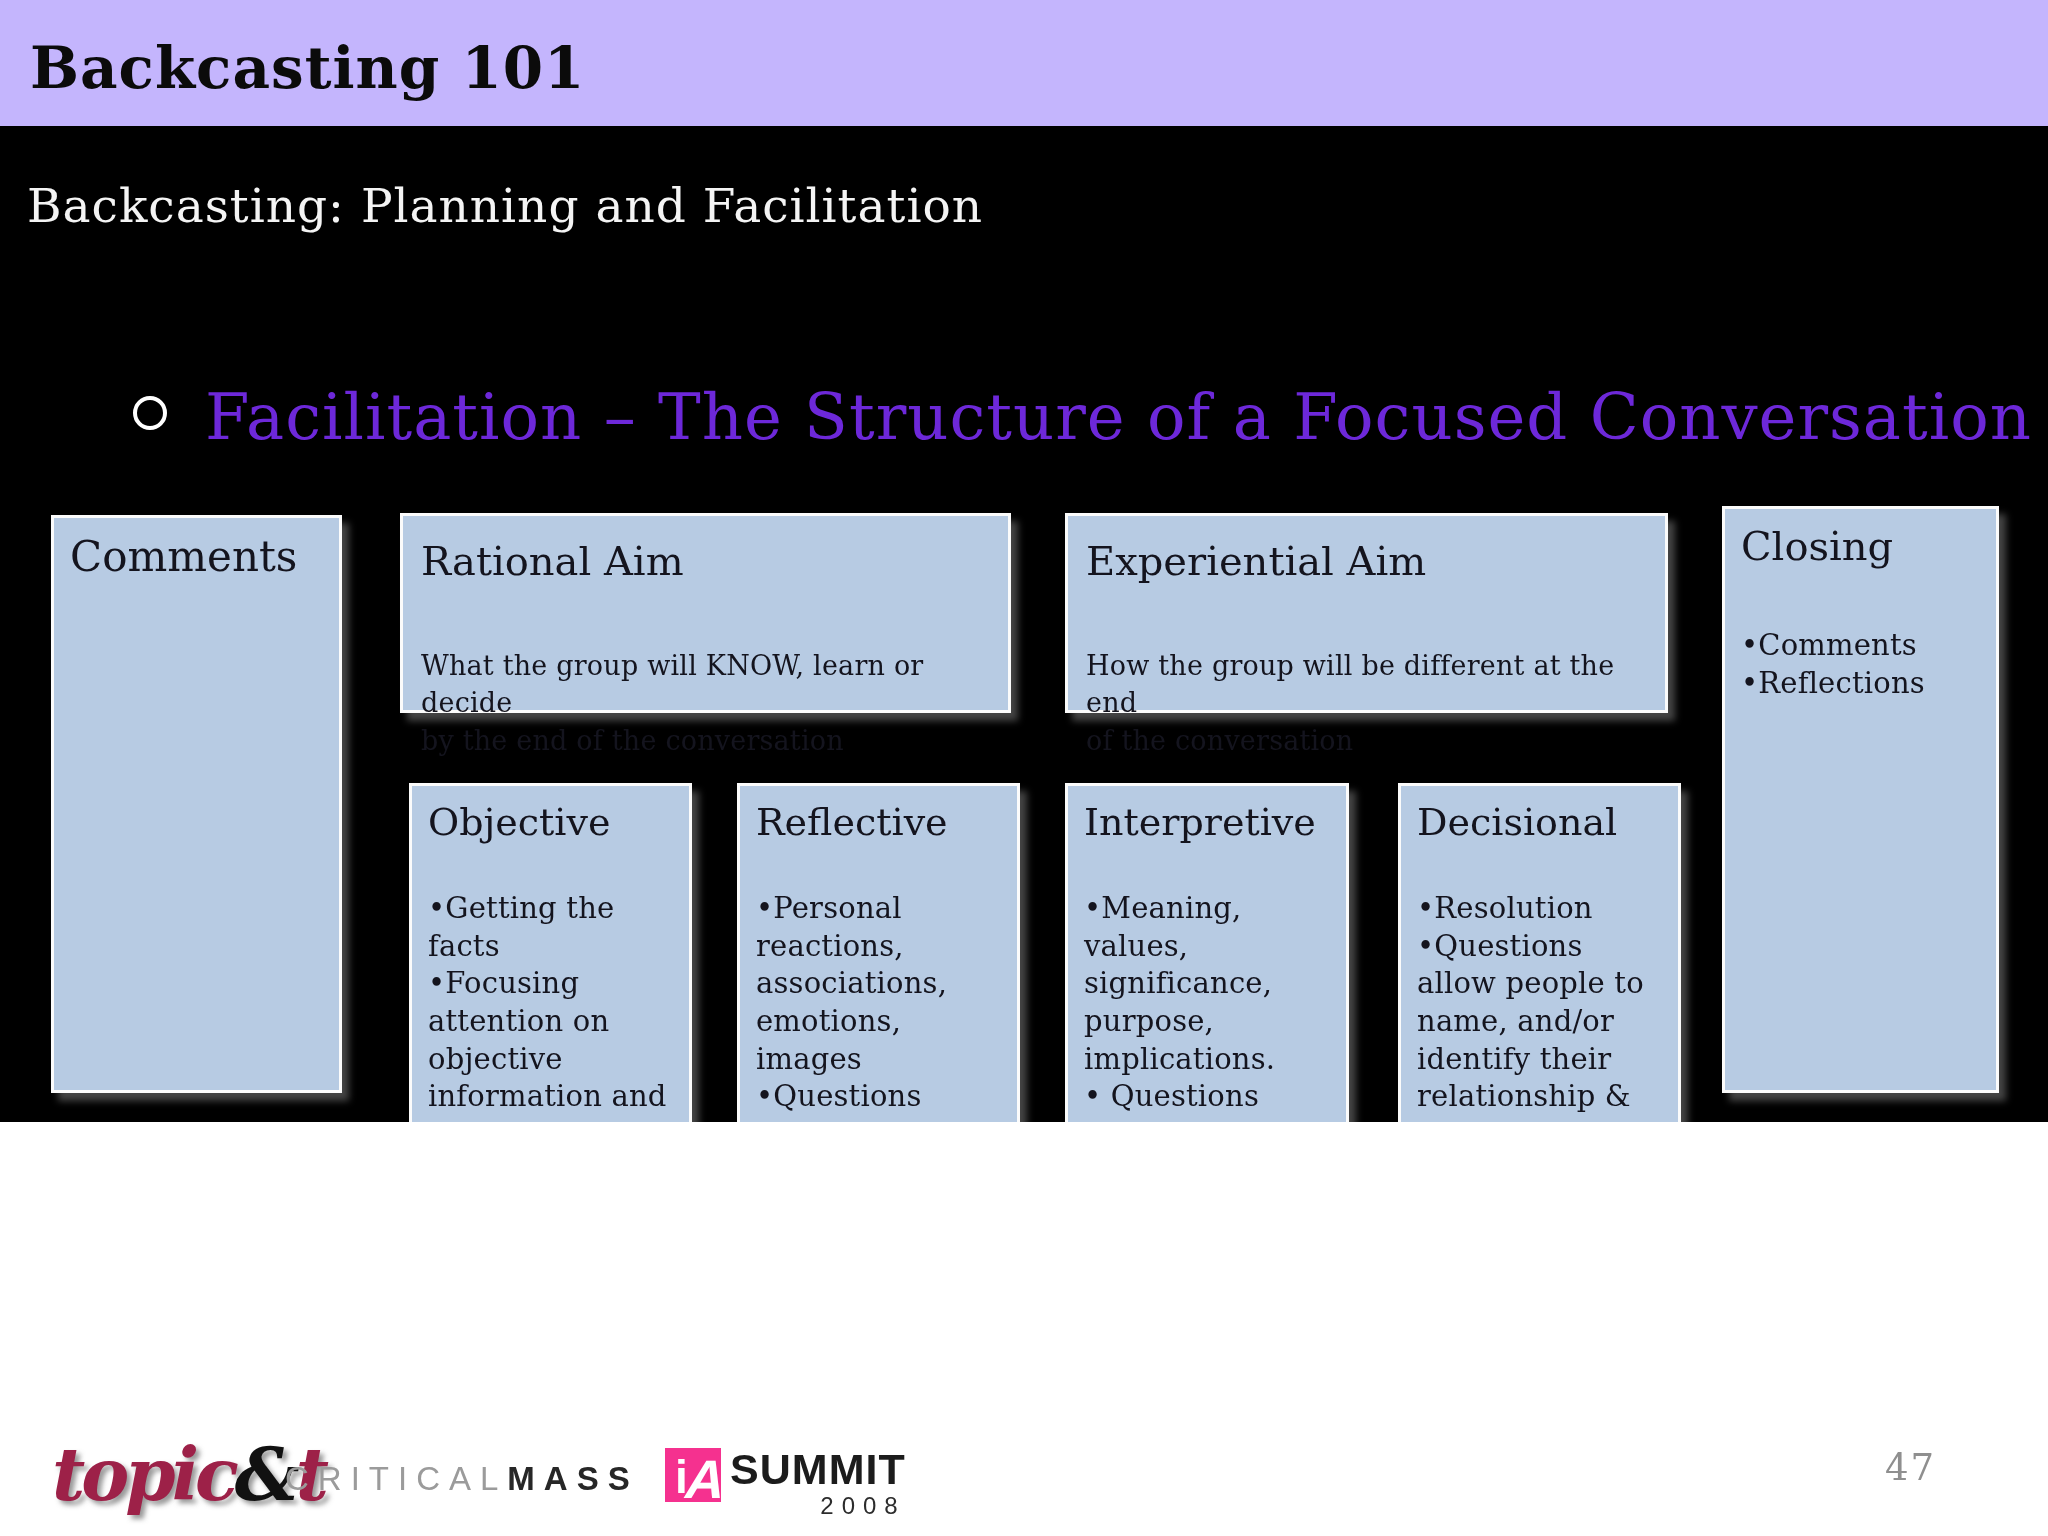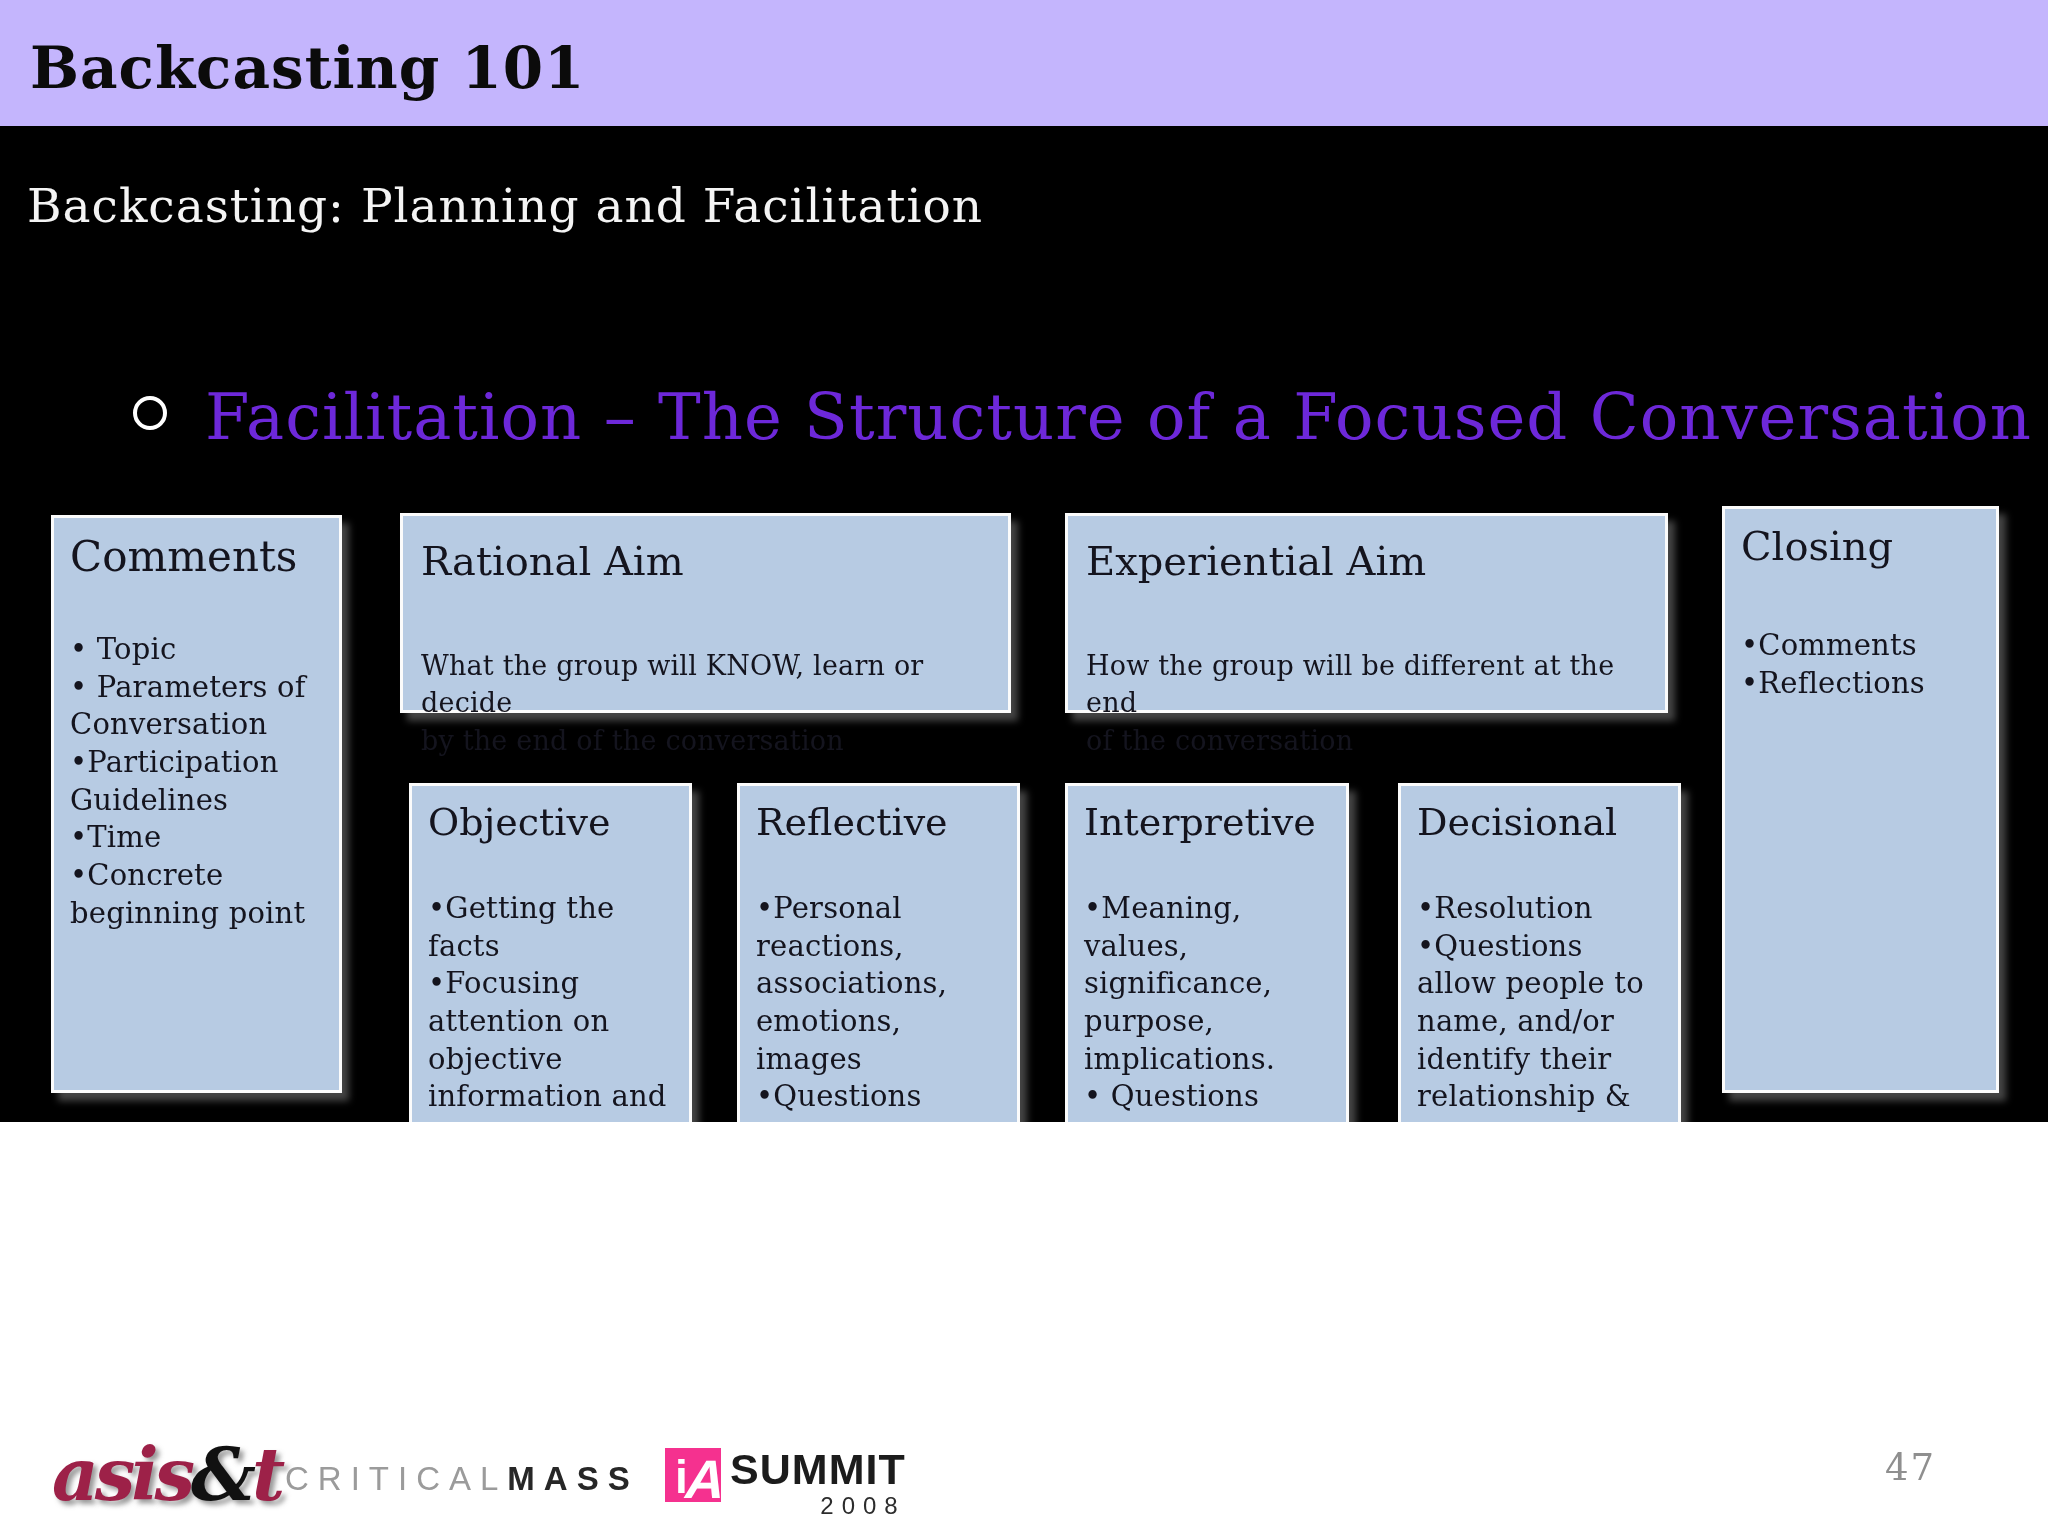--- a/index.html
+++ b/index.html
@@ -110,27 +110,20 @@
 
   <div id="slide-subtitle">Backcasting: Planning and Facilitation</div>
 
   <div id="focus-row">
     <div id="circle-bullet"></div>
     <div id="focus-heading">Facilitation – The Structure of a Focused Conversation</div>
   </div>
 
   <div class="box t-row" id="box-opening">
     <div class="box-title">Comments</div>
-    <div class="list">
-      <div class="li">• Topic</div>
-      <div class="li">• Parameters of Conversation</div>
-      <div class="li">•Participation Guidelines</div>
-      <div class="li">•Time</div>
-      <div class="li">•Concrete beginning point</div>
-    </div>
   </div>
 
   <div class="box t-row" id="box-rational">
     <div class="box-title">Rational Aim</div>
     <div class="aim-body">What the group will KNOW, learn or decide
 by the end of the conversation</div>
   </div>
 
   <div class="box t-row" id="box-experiential">
     <div class="box-title">Experiential Aim</div>
@@ -175,21 +168,21 @@
   <div class="box b-row" id="box-decisional">
     <div class="box-title">Decisional</div>
     <div class="list">
       <div class="li">•Resolution</div>
       <div class="li">•Questions allow people to name, and/or identify their relationship &amp; responses to the situation or topic</div>
       <div class="li">•Brings the group to resolution</div>
     </div>
   </div>
 
   <div id="footer">
-    <div id="asist-logo"><span>asis</span><span class="amp">&amp;</span><span>t</span></div>
+    <div id="asist-logo"><span>topic</span><span class="amp">&amp;</span><span>t</span></div>
 
     <div id="criticalmass-logo"><span class="critical">CRITICAL</span><span class="mass">MASS</span></div>
 
     <div id="ia-summit-logo">
       <span id="ia-square">
         <span class="glyph-i">i</span>
         <span class="glyph-a">A</span>
       </span>
       <span id="ia-text">
         <div id="summit-text">SUMMIT</div>

